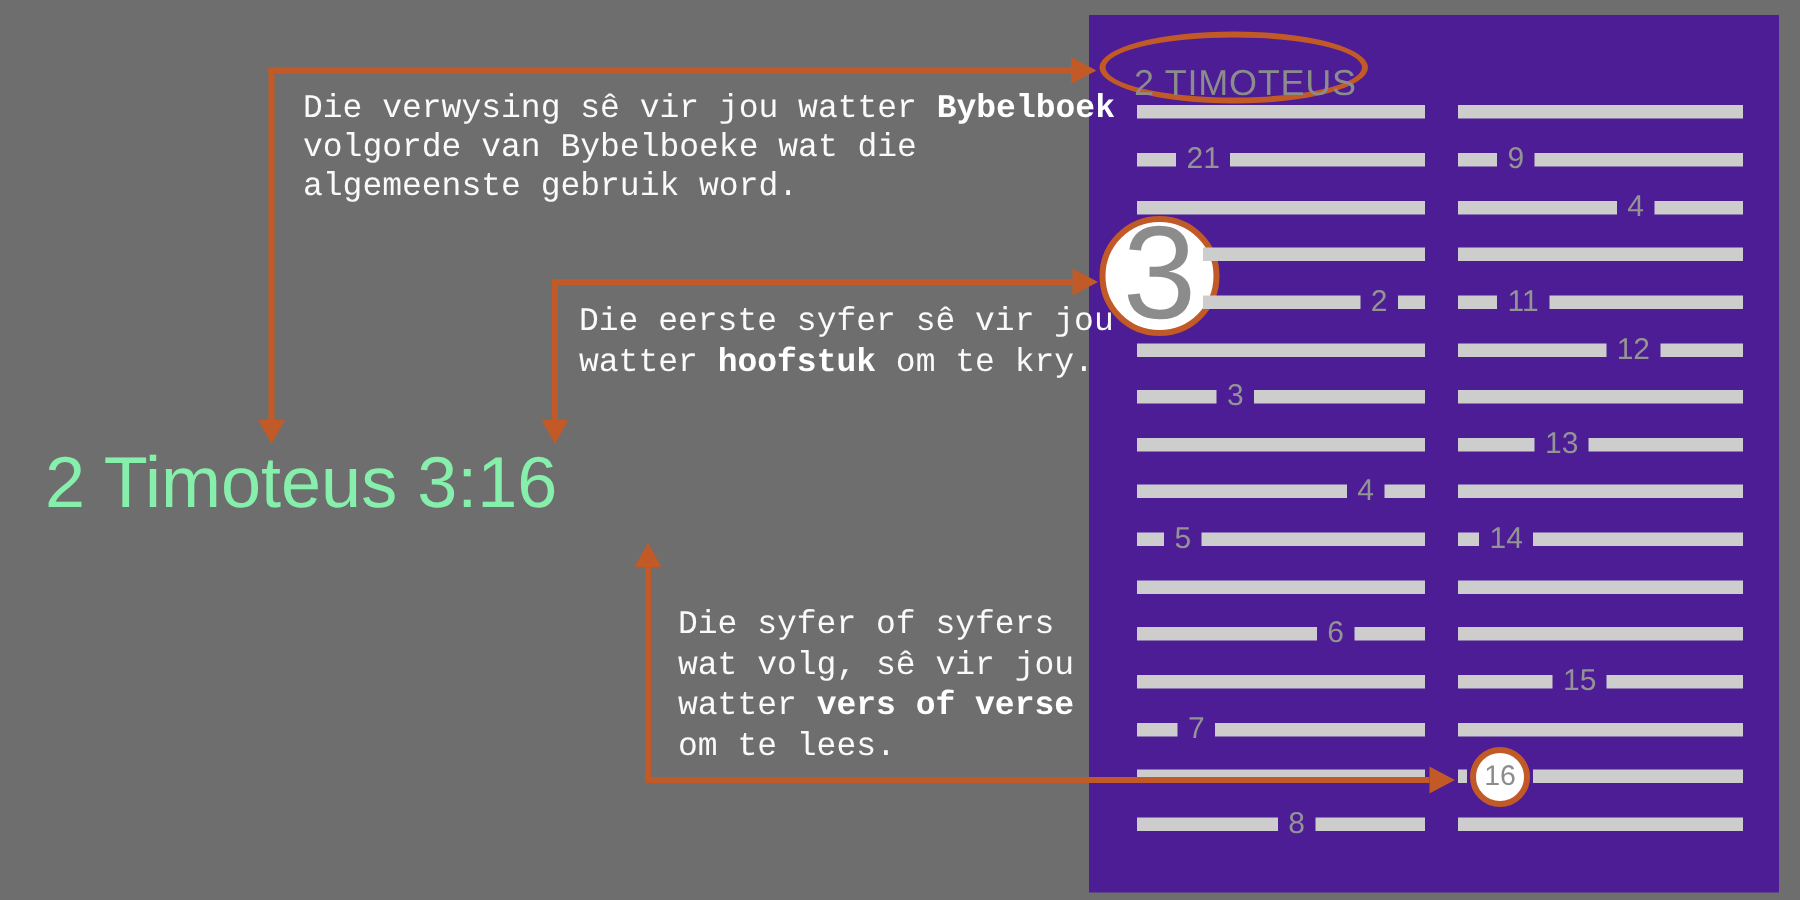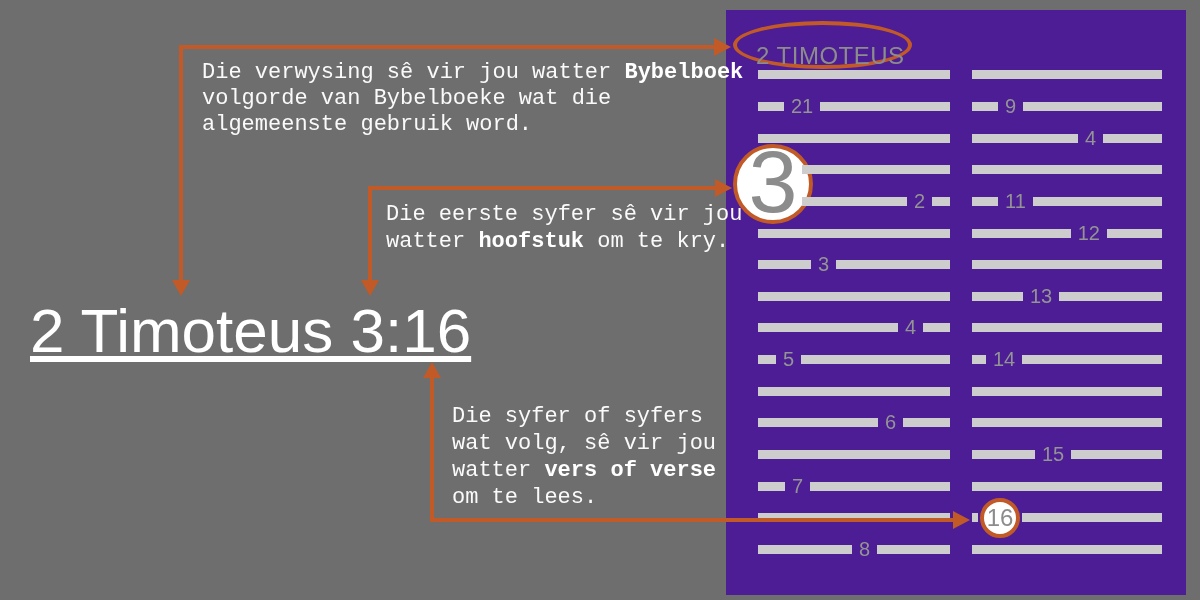--- a/index.html
+++ b/index.html
@@ -37,28 +37,28 @@
   .row { height: 31.65px; display: flex; align-items: center; }
   .bar { height: 9px; background: #cdcdcd; flex: none; }
   .bar-fill { flex: 1 1 auto; }
   .sp { flex: none; height: 1px; }
   .vnum {
     flex: none; font-size: 20px; color: #949494; margin: 0 7px; white-space: nowrap;
   }
   .vnum-circled {
     flex: none; width: 40px; height: 40px; margin: 0 2px;
     border: 4px solid var(--accent); border-radius: 50%;
-    background: #ffffff; color: #8c8c8c; font-size: 24px;
+    background: #ffffff; color: #8c8c8c; font-size: 19px;
     display: flex; align-items: center; justify-content: center;
     position: relative; z-index: 2;
   }
   
   .reference {
     position: absolute; left: 30px; top: 295px;
-    font-size: 62px; color: #ffffff; white-space: nowrap; z-index: 2; text-decoration: underline;
+    font-size: 48px; color: #86efac; white-space: nowrap; z-index: 2;
   }
   .note { position: absolute; color: #fafafa; font-size: 22px; line-height: 26px; z-index: 2; font-family: Liberation Mono, monospace; }
   .note .b { font-weight: bold; color: #ffffff; }
   .note-book    { left: 202px; top: 60px;  line-height: 26px; }
   .note-chapter { left: 386px; top: 201px; line-height: 27px; }
   .note-verse   { left: 452px; top: 403px; line-height: 27px; }
   
   .aline { position: absolute; background: var(--accent); z-index: 5; }
   .ahead { position: absolute; width: 0; height: 0; z-index: 5; }
   .ah-right { border-top: 9px solid transparent; border-bottom: 9px solid transparent; border-left: 17px solid var(--accent); }

